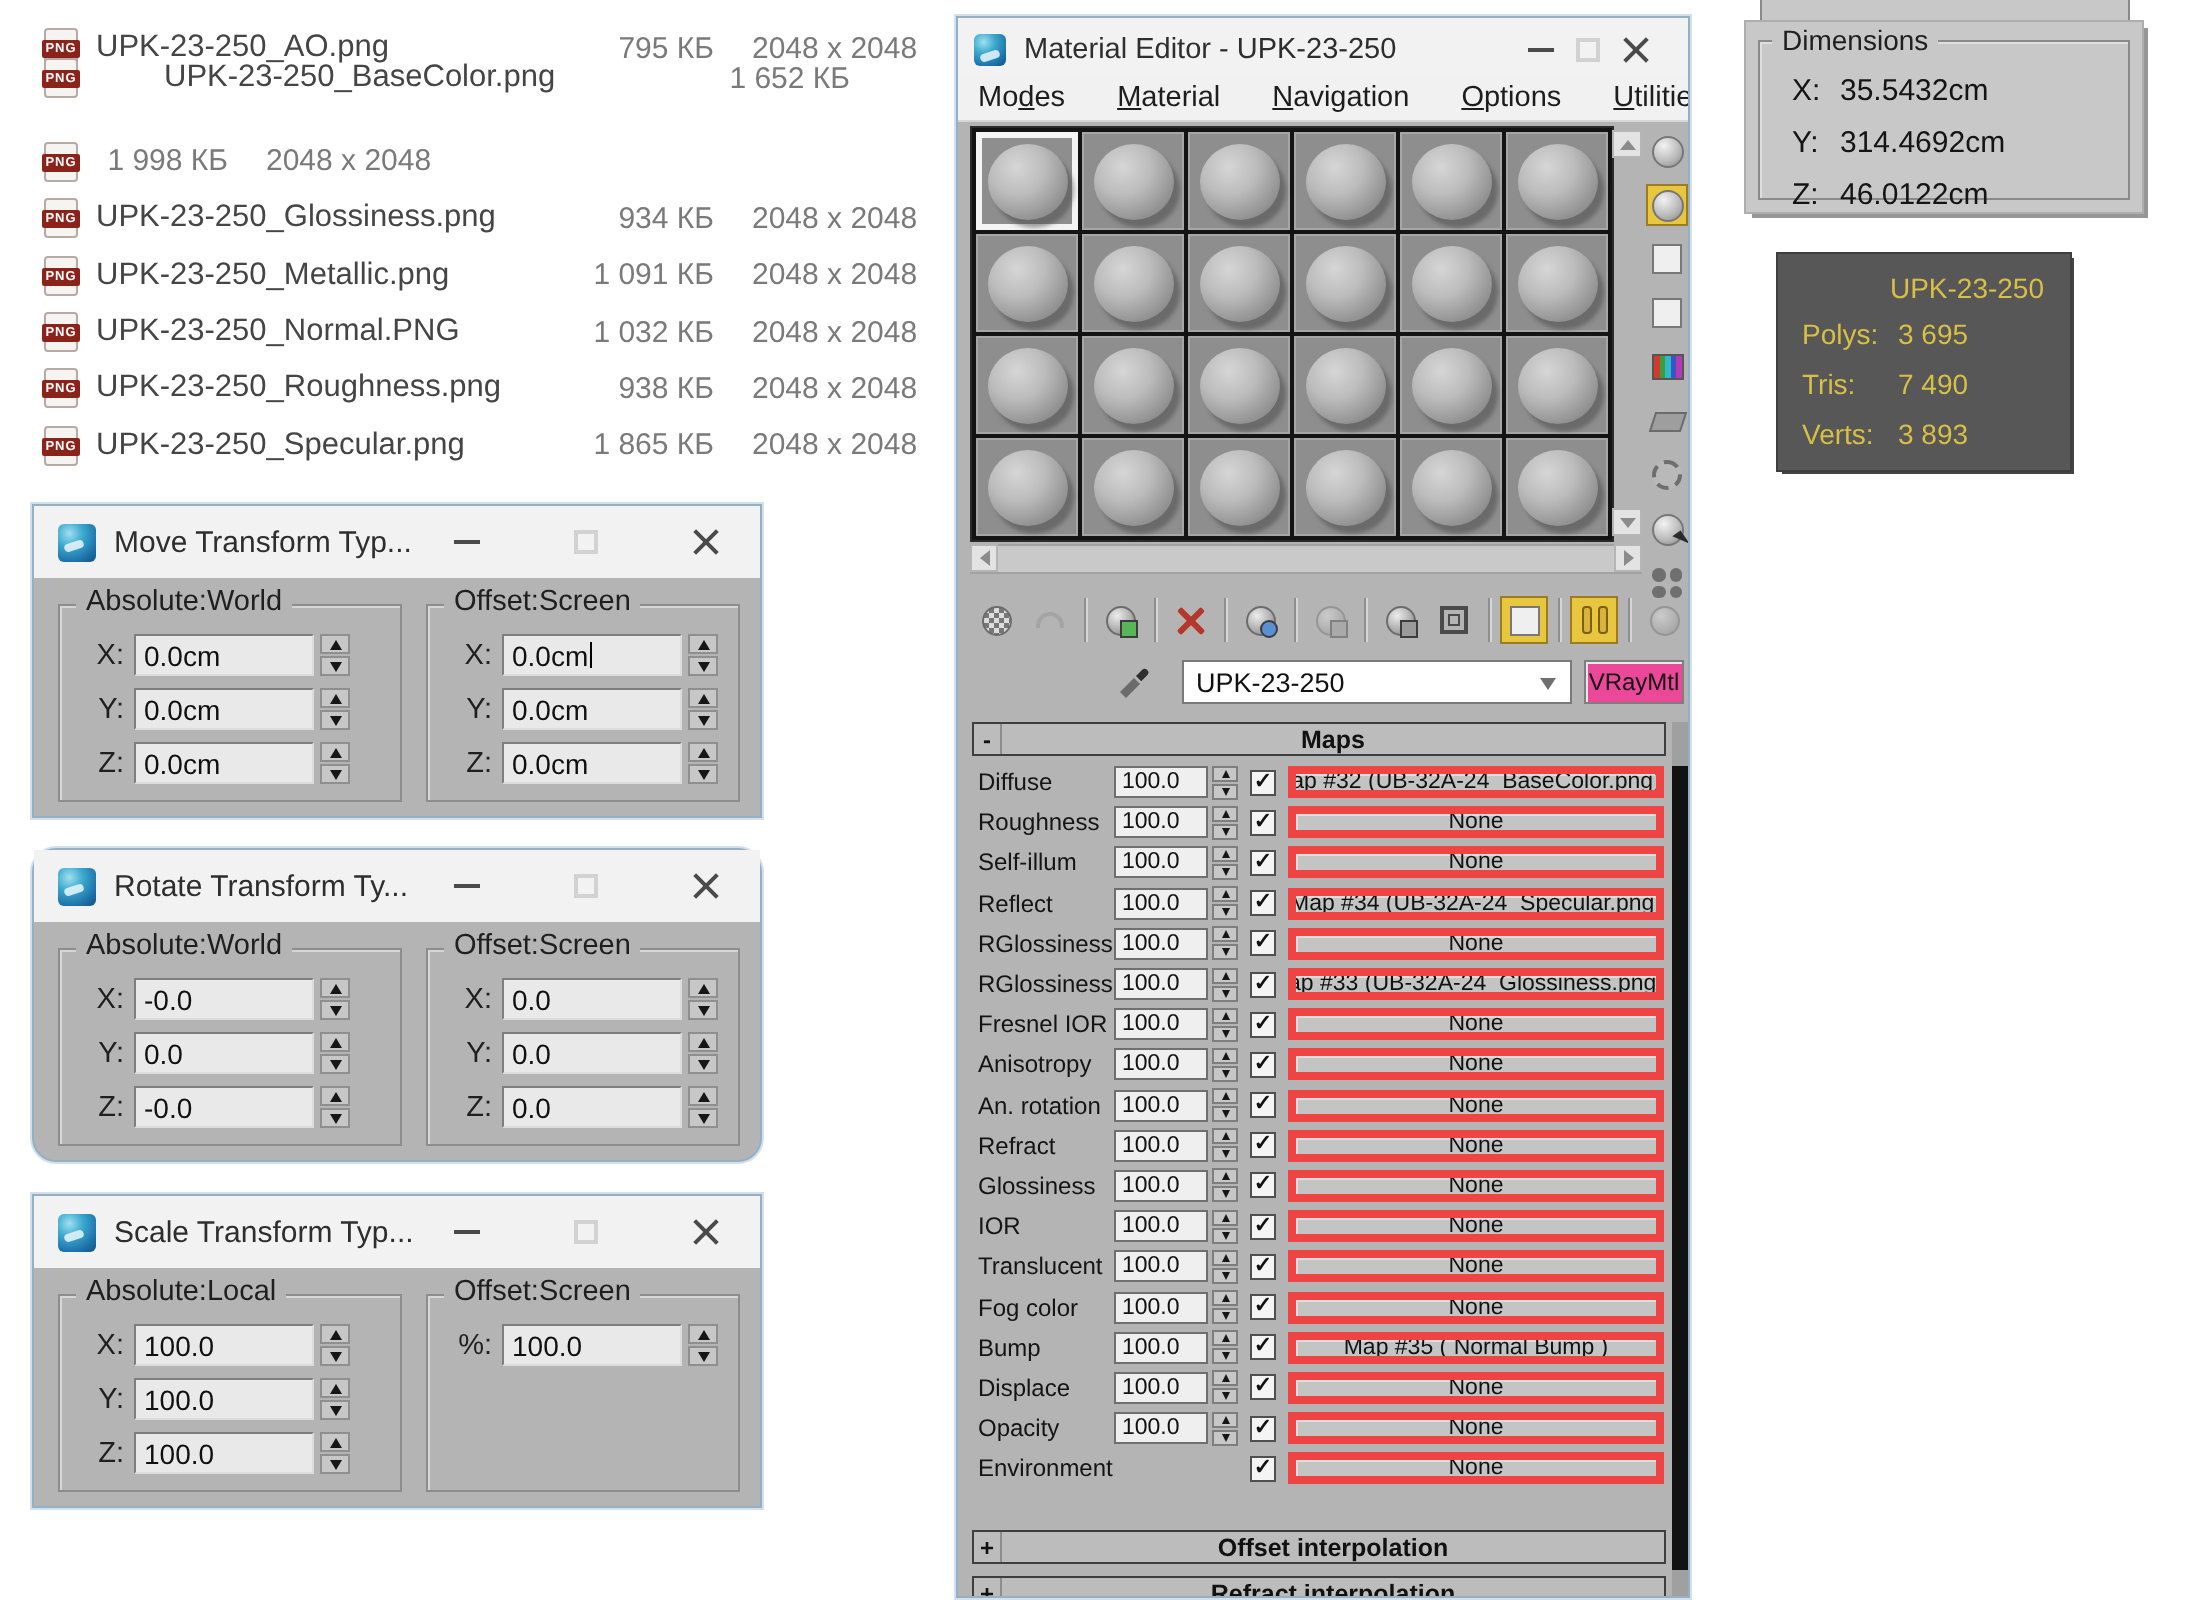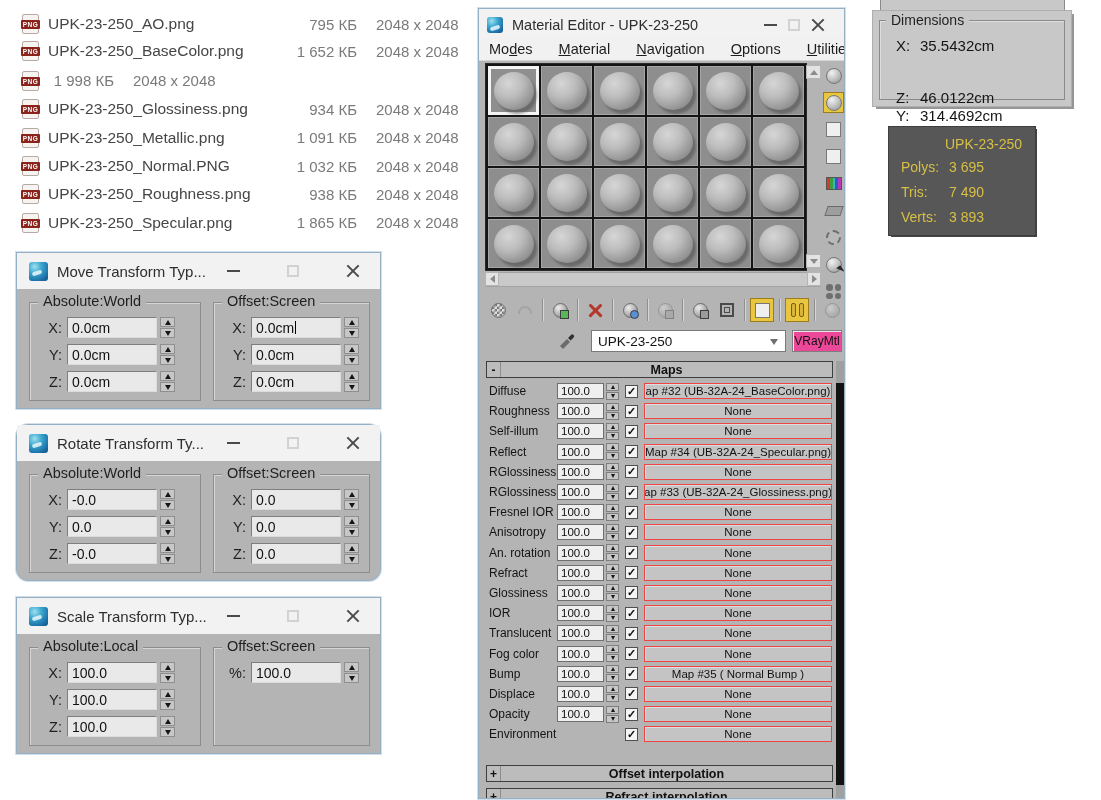--- a/index.html
+++ b/index.html
@@ -117,21 +117,21 @@
   #maps-rows{position:absolute;left:6px;top:372px;width:349px}
   .maps-row{display:flex;align-items:center;height:20.2px}
   .m-lab{width:72px;font-size:12px;color:#141414;padding-left:4px;white-space:nowrap;overflow:hidden}
   .m-amt{width:47px;height:16px;background:#efefef;border:1px solid #6f6f6f;font-size:11.5px;color:#111;display:flex;align-items:center;padding:0 3px}
   .m-amt-empty{width:47px;height:16px}
   .m-spin{width:13px;height:17px;margin-left:2px;display:flex;flex-direction:column;gap:1px}
   .m-spin .spin{border-color:#7e7e7e}
   .m-spin .tri-up{border-left-width:2.5px;border-right-width:2.5px;border-bottom-width:4px}
   .m-spin .tri-down{border-left-width:2.5px;border-right-width:2.5px;border-top-width:4px}
   .m-chk{width:13px;height:13px;background:#f4f4f4;border:1px solid #4f4f4f;margin-left:6px;display:flex;align-items:center;justify-content:center;font-size:11px;font-weight:bold;color:#111;line-height:11px}
-  .m-btn{flex:1;height:16px;margin-left:6px;margin-right:2px;background:#c4c4c4;border:1px solid #ef4444;box-shadow:inset 1px 1px 0 #dedede;display:flex;align-items:center;justify-content:center;font-size:11.5px;color:#111;white-space:nowrap;overflow:hidden}
+  .m-btn{flex:1;height:16px;margin-left:6px;margin-right:2px;background:#c4c4c4;border:4px solid #ef4444;box-shadow:inset 1px 1px 0 #dedede;display:flex;align-items:center;justify-content:center;font-size:11.5px;color:#111;white-space:nowrap;overflow:hidden}
   #maps-scroll{position:absolute;left:357px;top:352px;width:8px;height:439px;background:#a0a0a0}
   #maps-scroll .thumb{position:absolute;left:0;width:8px;background:#121212}
 
   
   #dims-frag{position:absolute;left:880px;top:0;width:185px;height:11px;border:1px solid #8a8a8a;border-top:none;background:#c8c8c8}
   #dims-panel{position:absolute;left:872px;top:10px;width:200px;height:97px;background:#c8c8c8;border:1px solid #aeaeae;box-shadow:3px 3px 0 -1px #969696}
   #dims-group{position:absolute;left:6px;top:9px;right:6px;bottom:6px;border:1px solid #8a8a8a;box-shadow:inset 1px 1px 0 #dedede}
   #dims-group .group-title{background:#c8c8c8;font-size:14px;top:-9px;left:6px}
   .dim-row{position:absolute;left:16px;font-size:15px;color:#141414;white-space:nowrap}
   .dim-row .dlab{display:inline-block;width:24px}
@@ -149,21 +149,21 @@
 
   <div id="file-list">
       <div class="file-row" style="top: 12px;">
         <span class="file-icon">
           <span class="band">PNG</span>
         </span>
         <span class="file-name">UPK-23-250_AO.png</span>
         <span class="file-size">795 КБ</span>
         <span class="file-dims">2048 x 2048</span>
       </div>
-      <div class="file-row" style="top: 39px;">
+      <div class="file-row" style="top: 27px; gap: 34px;">
         <span class="file-icon">
           <span class="band">PNG</span>
         </span>
         <span class="file-name">UPK-23-250_BaseColor.png</span>
         <span class="file-size">1 652 КБ</span>
         <span class="file-dims">2048 x 2048</span>
       </div>
       <div class="file-row" style="top: 68.8px;">
         <span class="file-icon">
           <span class="band">PNG</span>
@@ -999,21 +999,21 @@
       </div>
   </div>
 
   <div id="dims-frag"></div>
 
   <div id="dims-panel">
     <div id="dims-group">
       <span class="group-title">Dimensions</span>
       <div id="dims-rows">
           <div class="dim-row" style="top: 16px;"><span class="dlab">X:</span><span>35.5432cm</span></div>
-          <div class="dim-row" style="top: 42px; margin-top: 44px;"><span class="dlab">Y:</span><span>314.4692cm</span></div>
+          <div class="dim-row" style="top: 42px;"><span class="dlab">Y:</span><span>314.4692cm</span></div>
           <div class="dim-row" style="top: 68px;"><span class="dlab">Z:</span><span>46.0122cm</span></div>
         </div>
     </div>
   </div>
 
   <div id="stats-panel">
     <div id="stats-title" style="color: rgb(216, 191, 69);">UPK-23-250</div>
     <div id="stats-rows">
         <div class="stat-row" style="top: 32px; color: rgb(216, 191, 69);"><span class="slab">Polys:</span><span>3 695</span></div>
         <div class="stat-row" style="top: 57px; color: rgb(216, 191, 69);"><span class="slab">Tris:</span><span>7 490</span></div>

